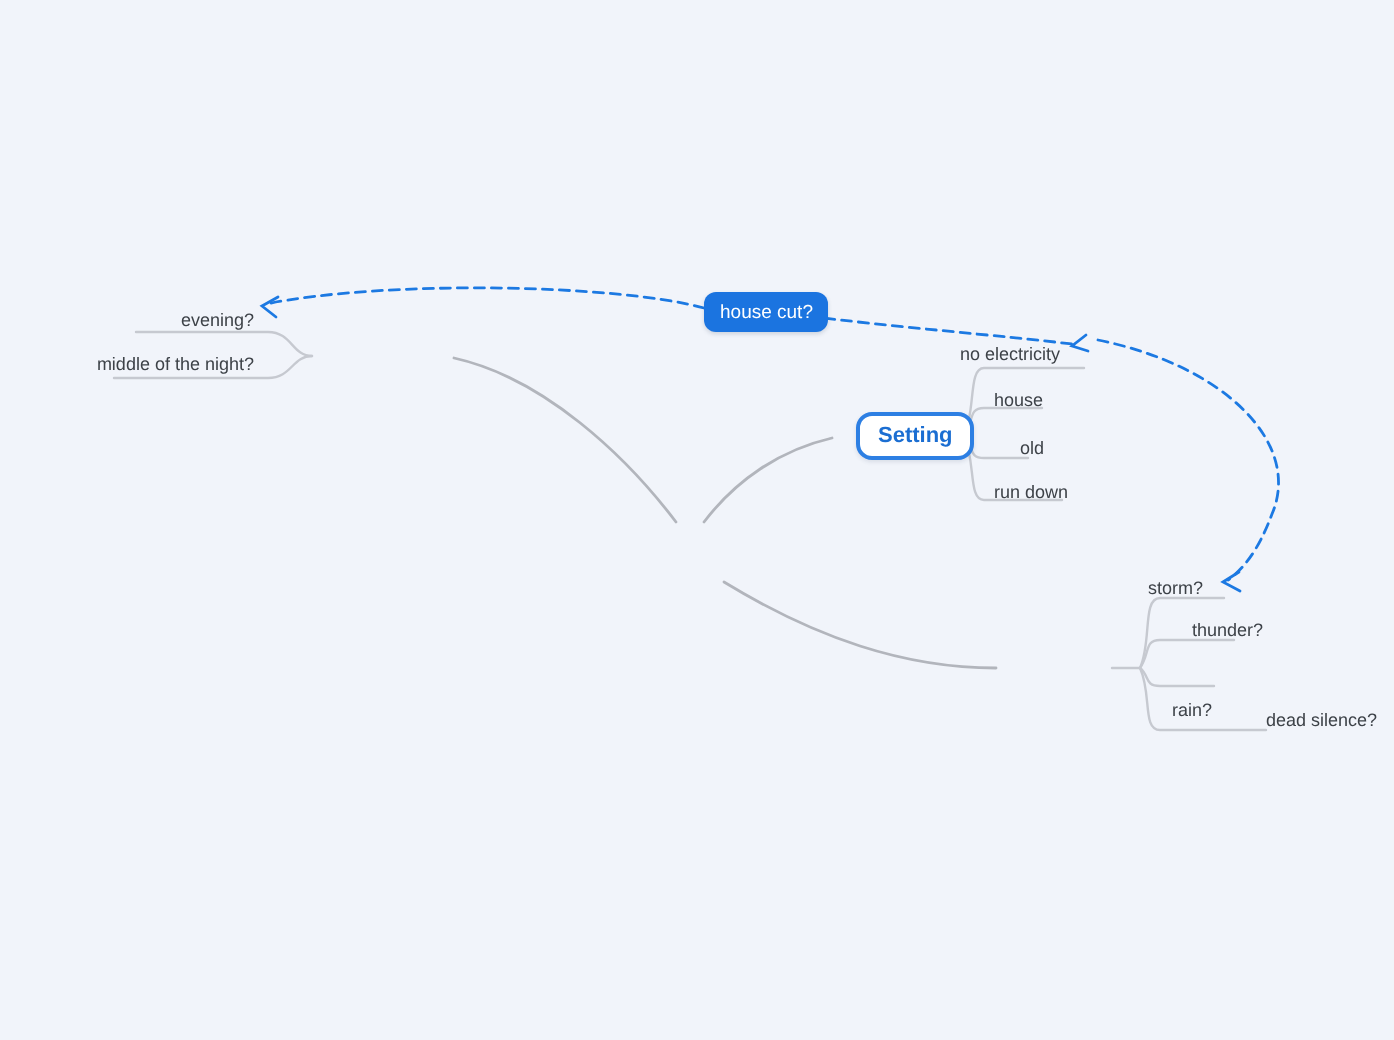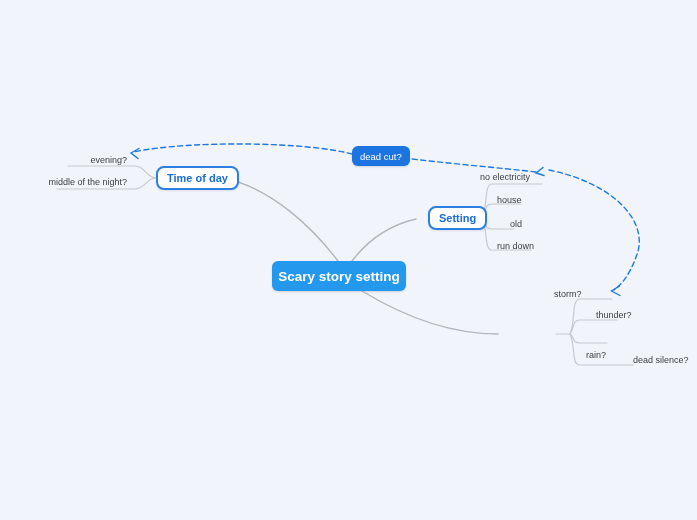--- a/index.html
+++ b/index.html
@@ -66,21 +66,21 @@
     color: #3d4248;
     white-space: nowrap;
     cursor: pointer;
   }
   .cl-evening  { right: 570px; top: 156px; }
   .cl-middle   { right: 570px; top: 178px; }
   .cl-noelec   { left: 480px; top: 173px; }
   .cl-house    { left: 497px; top: 196px; }
   .cl-old      { left: 510px; top: 220px; }
   .cl-rundown  { left: 497px; top: 242px; }
-  .cl-storm    { left: 554px; top: 290px; }
+  .cl-storm    { left: 574px; top: 290px; }
   .cl-thunder  { left: 586px; top: 311px; padding-left: 10px; }
   .cl-rain     { left: 586px; top: 351px; }
   .cl-dead     { left: 586px; top: 356px; padding-left: 47px; }
 </style>
 </head>
 <body>
 
 <div class="canvas">
 
   <svg class="connector-layer" viewBox="0 0 697 520" xmlns="http://www.w3.org/2000/svg">
@@ -111,25 +111,23 @@
     <g fill="none" stroke="#1c79e2" stroke-width="1.4" stroke-linecap="round">
       <path stroke-dasharray="5 3.5" d="M 352,154 C 308,142 192,140 133,152"></path>
       <path stroke-dasharray="5 3.5" d="M 404,158 C 442,163 503,168 536,172"></path>
       <path stroke-dasharray="5 3.5" d="M 549,170 C 613,183 651,222 636,257 C 629,276 621,285 614,290"></path>
       <polyline points="139,148.5 131,153 138,158.5"></polyline>
       <polyline points="543,167.5 536,173 544,175.5"></polyline>
       <polyline points="619.5,286 611.5,291 620,295.5"></polyline>
     </g>
   </svg>
 
-  <div class="node node-root">Scary story setting</div>
 
-  <div class="node node-floating">dead cut?</div>
+  <div class="node node-floating">house cut?</div>
 
-  <div class="node node-topic time-of-day">Time of day</div>
 
   <div class="node node-topic setting">Setting</div>
 
 
   <div class="child-label cl-evening">evening?</div>
   <div class="child-label cl-middle">middle of the night?</div>
 
   <div class="child-label cl-noelec">no electricity</div>
   <div class="child-label cl-house">house</div>
   <div class="child-label cl-old">old</div>

